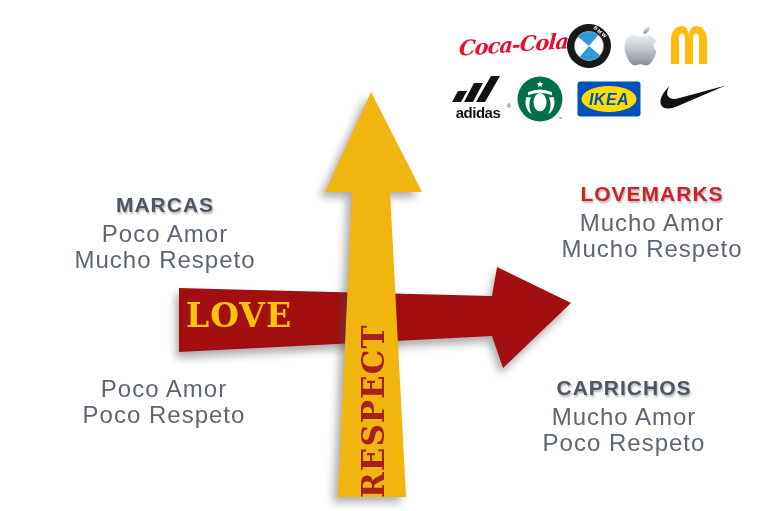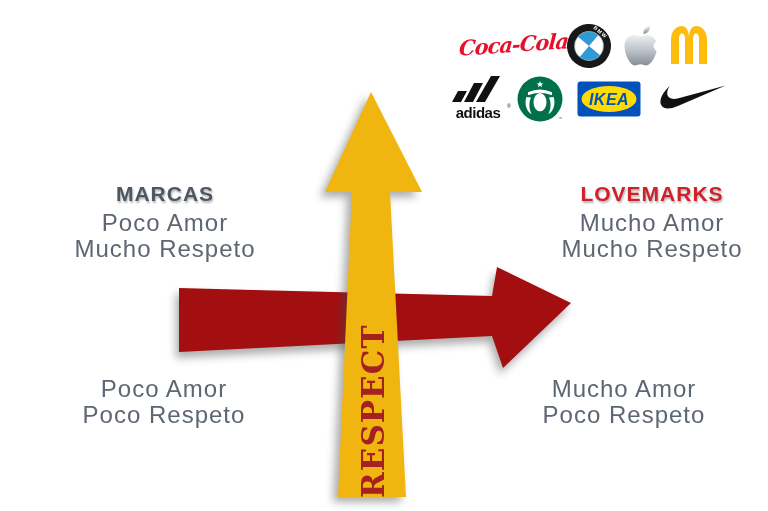--- a/index.html
+++ b/index.html
@@ -38,40 +38,42 @@
 </head>
 <body>
 
 <div class="canvas">
 
   <svg class="arrows" width="768" height="511" viewBox="0 0 768 511">
     <path class="arrow-red" d="M179,288 L492,296 L497,267 L571,303 L503,368 L492,336 L179,352 Z"></path>
     <path class="arrow-yellow" d="M371,92 L422,192 L390,192 L406,497 L338,497 L352,192 L325,192 Z"></path>
   </svg>
 
+  <div class="abs love-label">LOVE</div>
   <div class="abs respect-label">RESPECT</div>
 
-  <div class="abs quad" style="left:45px;top:182px">
+  <div class="abs quad" style="left:45px;top:193px">
     <div class="q-title">MARCAS</div>
     <div class="q-line">Poco Amor</div>
     <div class="q-line">Mucho Respeto</div>
   </div>
 
   <div class="abs quad" style="left:532px;top:182px">
     <div class="q-title red">LOVEMARKS</div>
     <div class="q-line">Mucho Amor</div>
     <div class="q-line">Mucho Respeto</div>
   </div>
 
   <div class="abs quad" style="left:44px;top:376px">
     <div class="q-line">Poco Amor</div>
     <div class="q-line">Poco Respeto</div>
   </div>
 
   <div class="abs quad" style="left:504px;top:376px">
+    <div class="q-title">CAPRICHOS</div>
     <div class="q-line">Mucho Amor</div>
     <div class="q-line">Poco Respeto</div>
   </div>
 
   <div>
 
     <div class="abs coca">
       <span>Coca-Cola</span>
     </div>
 

